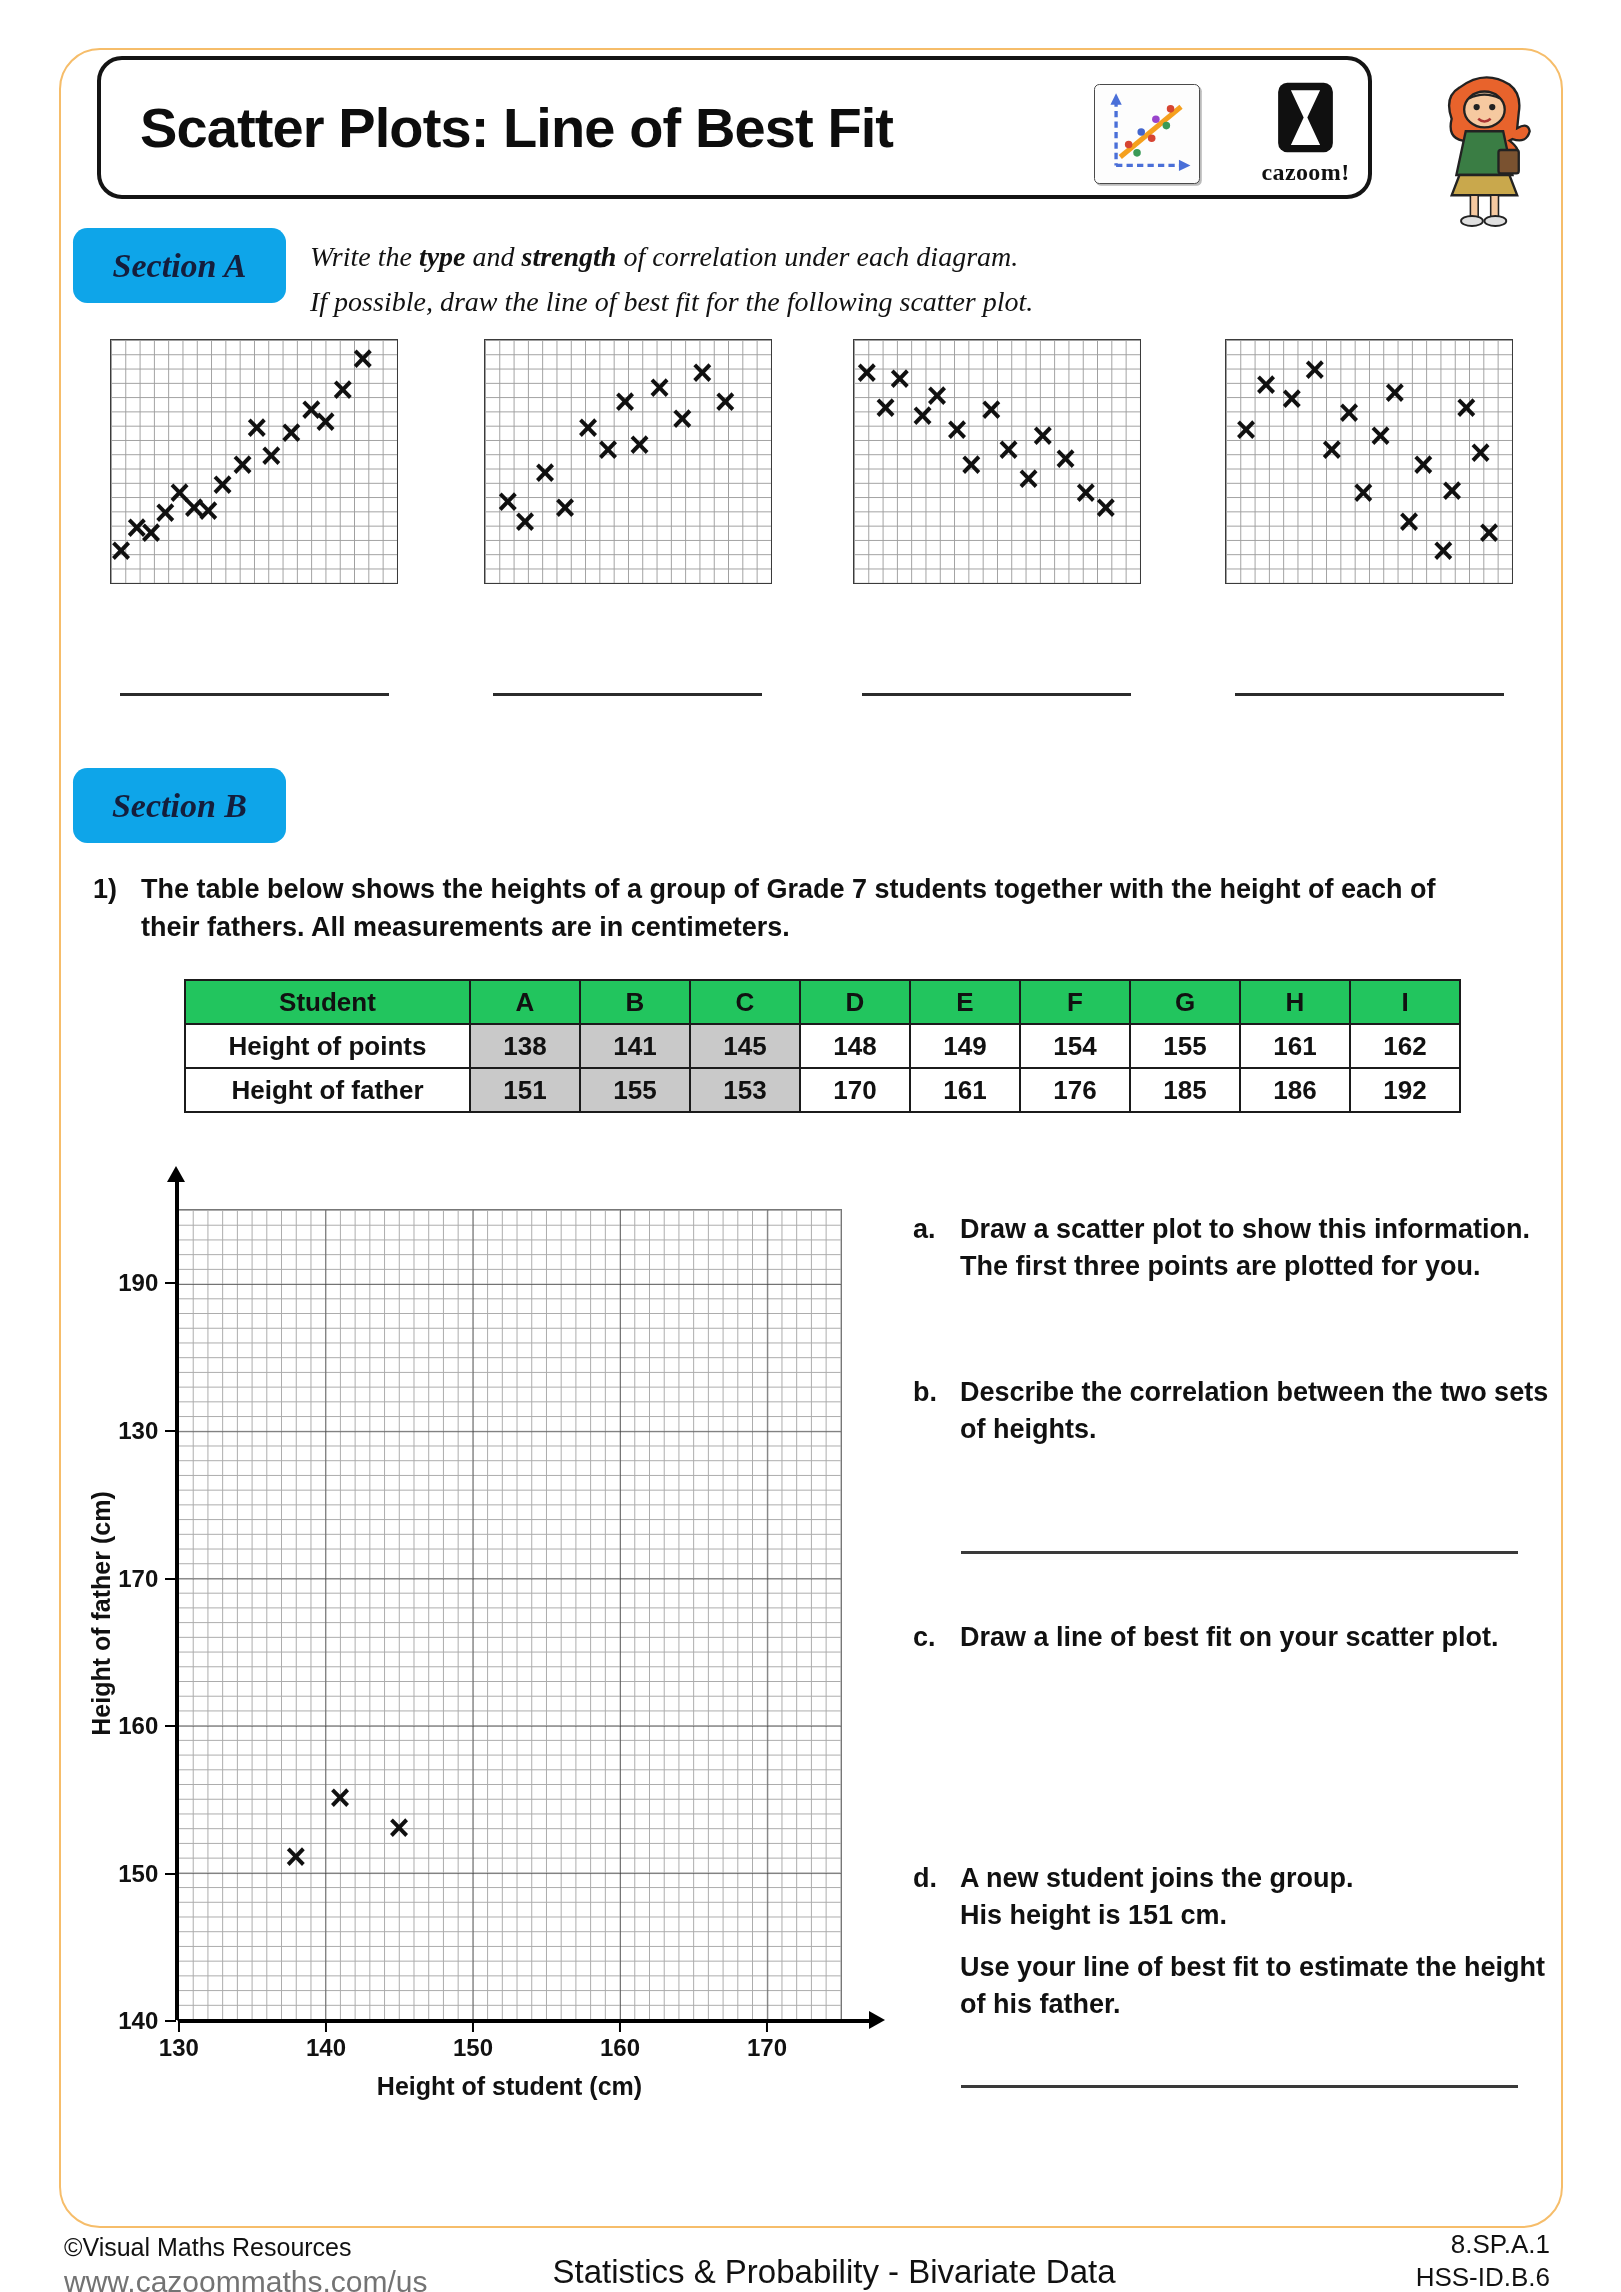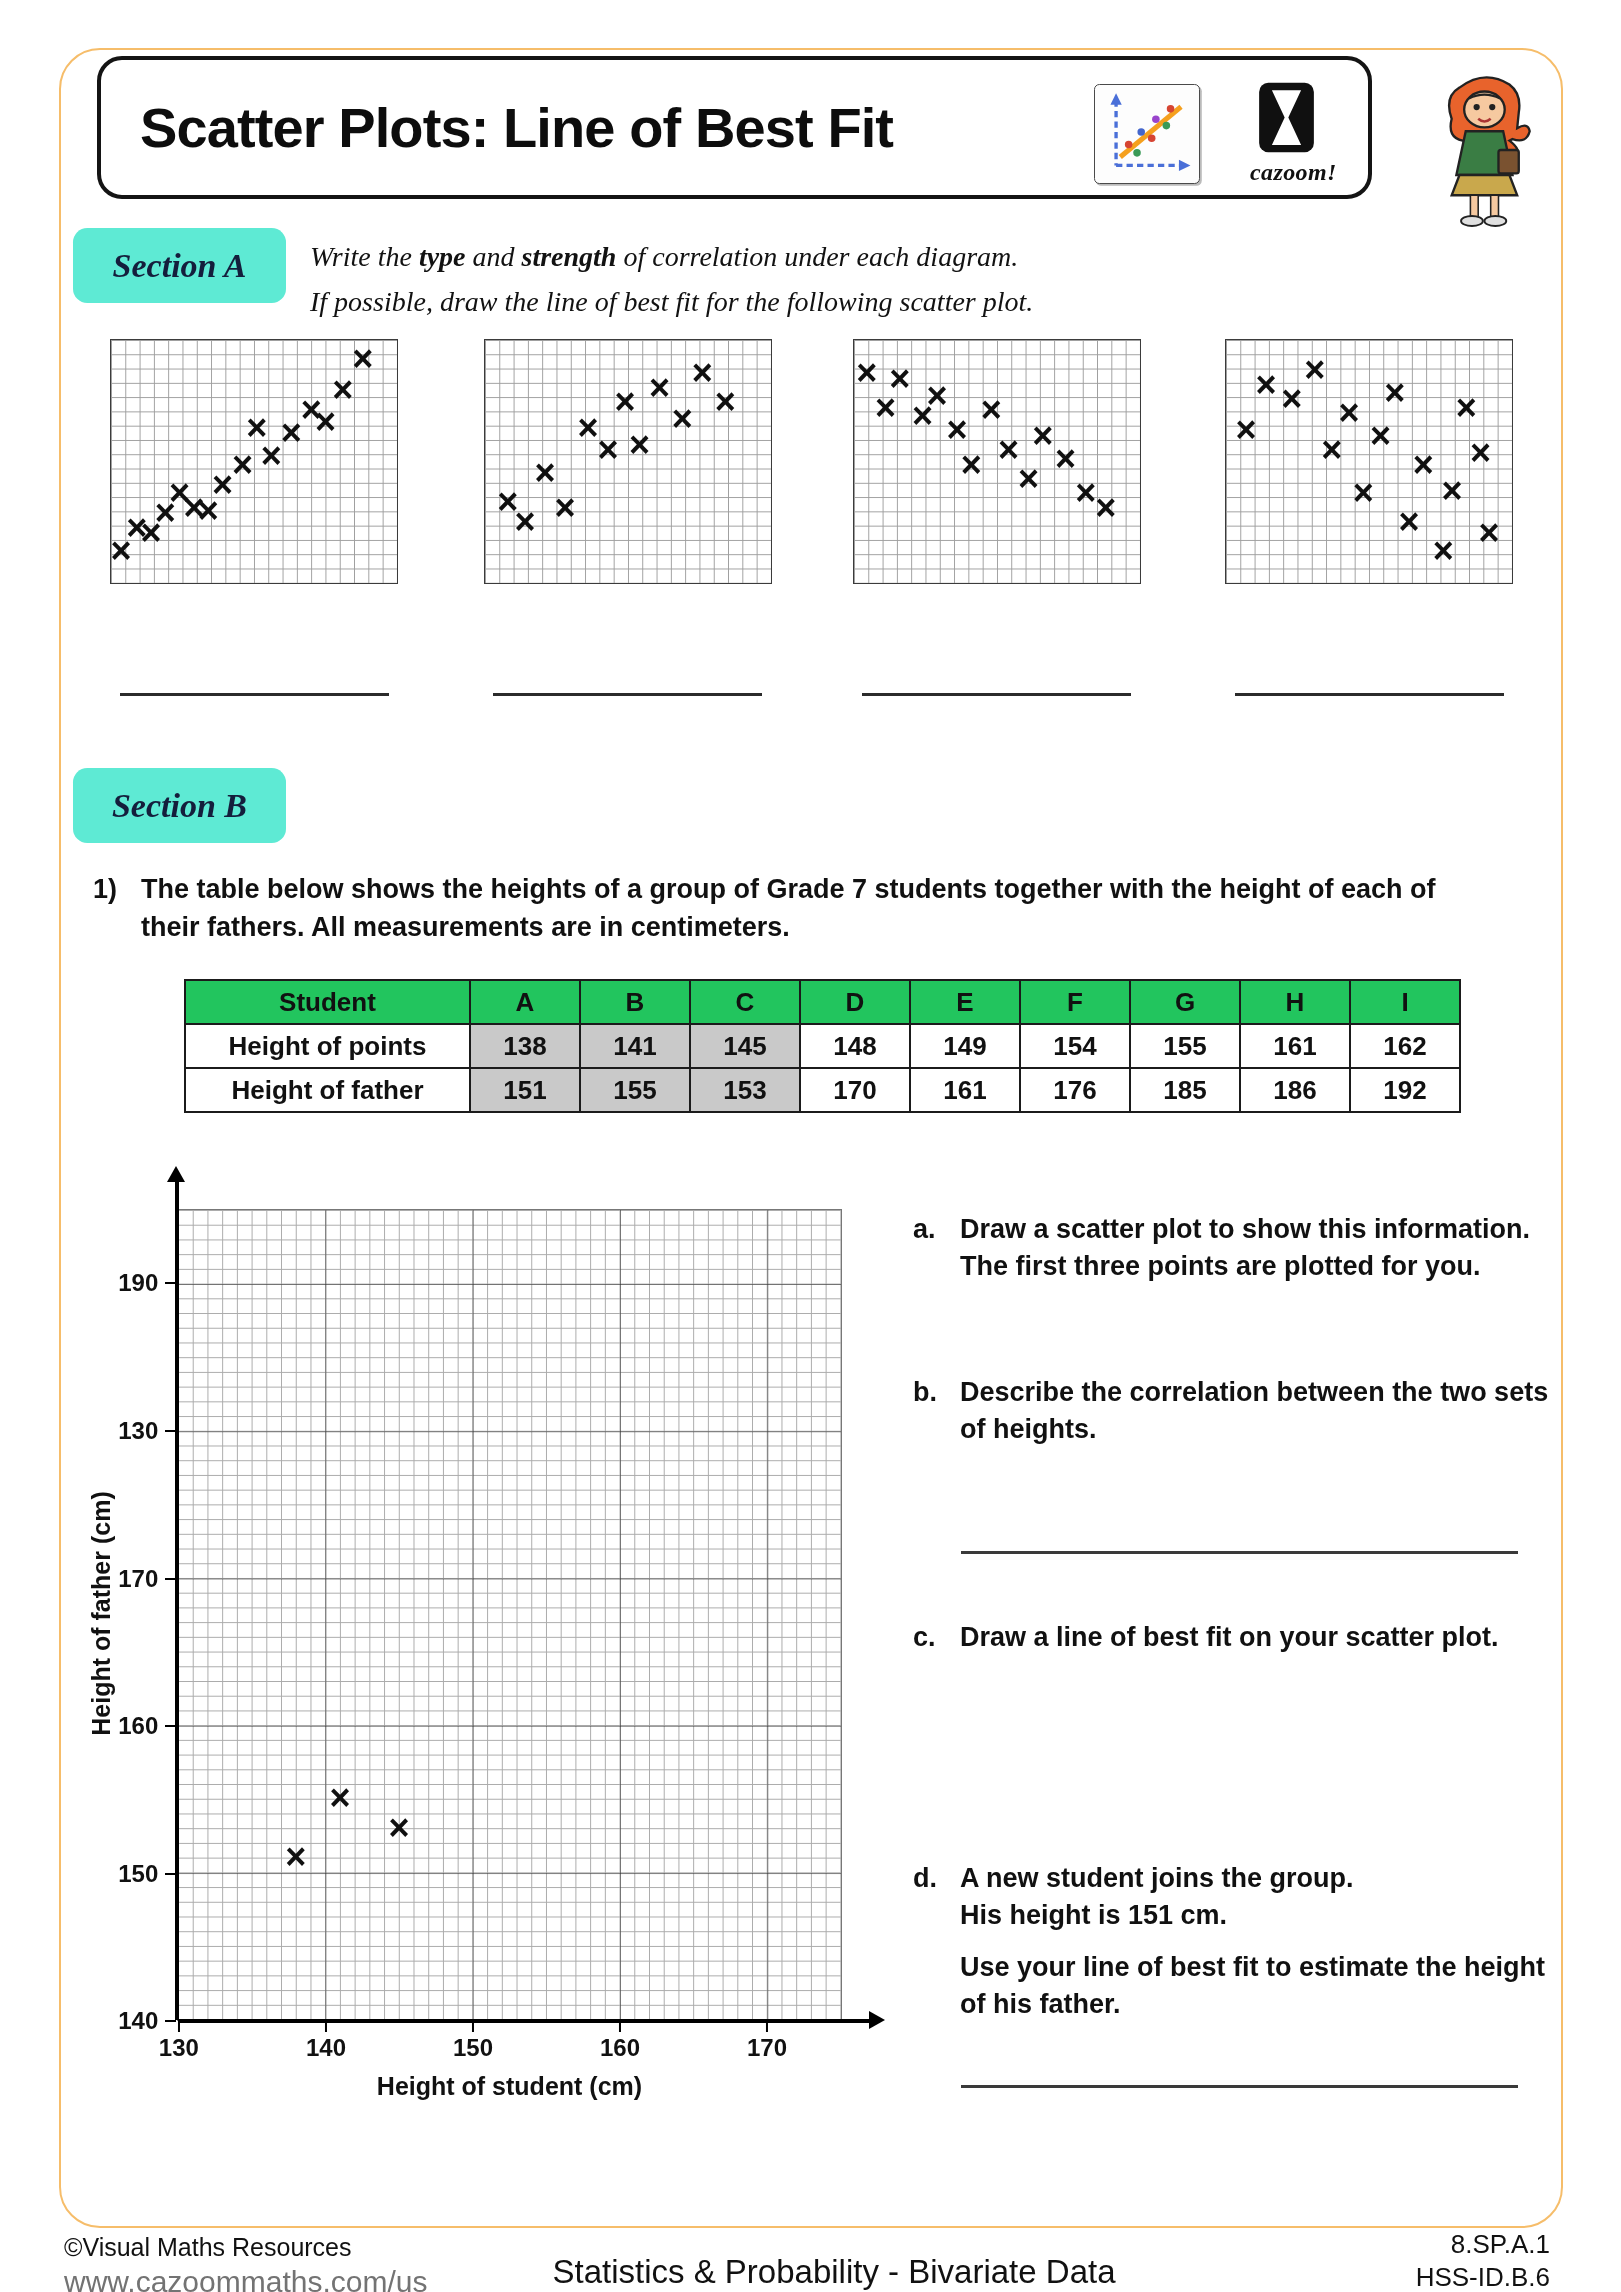--- a/index.html
+++ b/index.html
@@ -27,30 +27,30 @@
   .page-title {
     margin-left:39px; font-size:56px; font-weight:bold; letter-spacing:-0.9px; color:#0d0d0d;
     white-space:nowrap;
   }
   .scatter-icon-box {
     position:absolute; left:1094px; top:84px; width:106px; height:100px;
     border:1.8px solid #4a4a4a; border-radius:5.4px; background:#fdfdfd;
     display:flex; align-items:center; justify-content:center;
     box-shadow:1.8px 1.8px 0 #bbb;
   }
-  .cazoom-logo { position:absolute; left:1250px; top:81px; width:111px; text-align:left;font-style:italic; }
+  .cazoom-logo { position:absolute; left:1250px; top:81px; width:111px; text-align:center; }
   .cazoom-text {
     font-family:"Liberation Serif", serif; font-weight:bold; font-size:24px; margin-top:1.8px;
     letter-spacing:0.4px;
   }
   .mascot { position:absolute; left:1428px; top:72px; width:116px; height:156px; }
 
   
   .section-label {
-    position:absolute; width:213px; height:75px; background:#5eead4; border-radius:14.3px;
+    position:absolute; width:213px; height:75px; background:#0ea5e9; border-radius:14.3px;
     display:flex; align-items:center; justify-content:center;
     font-family:"Liberation Serif", serif; font-style:italic; font-weight:bold;
     font-size:34px; color:#141e3c;
   }
   .instructions {
     position:absolute; left:310px; top:235px; width:949px;
     font-family:"Liberation Serif", serif; font-style:italic; font-size:28px;
     line-height:1.6; color:#121212;
   }
 

